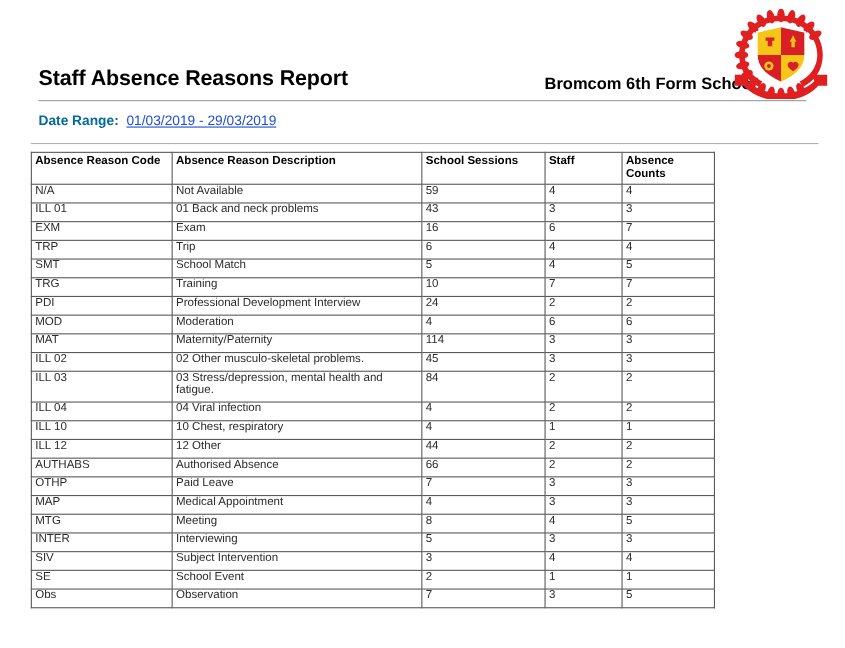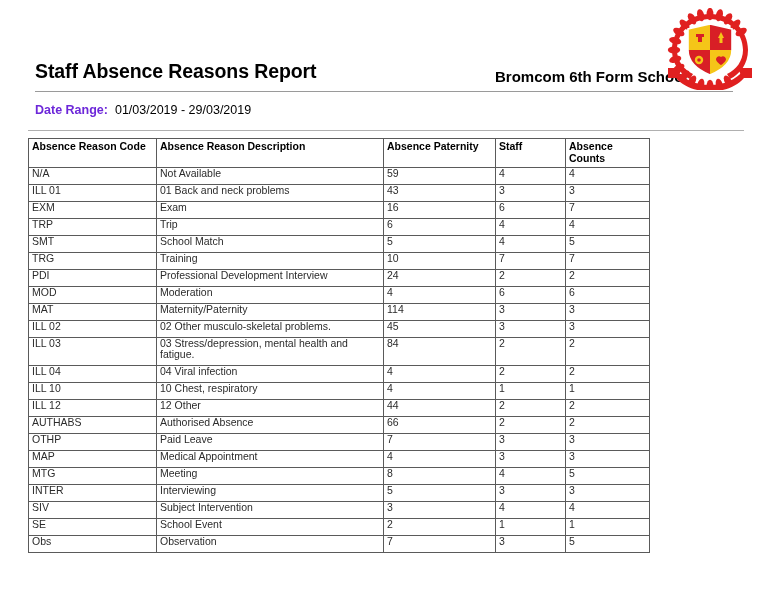--- a/index.html
+++ b/index.html
@@ -74,26 +74,27 @@
 
   .date-line {
     position: absolute;
     left: 35px;
     top: 103px;
     font-size: 12.5px;
     white-space: nowrap;
   }
   .date-label {
     font-weight: bold;
-    color: #6d28d9;
+    color: #0369a1;
   }
   .date-value {
     font-weight: normal;
-    color: #000000;
+    color: #1d4ed8;
     margin-left: 7px;
+    text-decoration: underline;
   }
 
   .table-rule {
     position: absolute;
     left: 28px;
     top: 130px;
     width: 716px;
     height: 0;
     border-top: 1px solid #b0b0b0;
   }
@@ -280,21 +281,21 @@
         <col class="c-code">
           <col class="c-desc">
           <col class="c-sess">
           <col class="c-staff">
           <col class="c-count">
       </colgroup>
       <thead>
         <tr>
           <th>Absence Reason Code</th>
           <th>Absence Reason Description</th>
-          <th>Absence Paternity</th>
+          <th>School Sessions</th>
           <th>Staff</th>
           <th>Absence Counts</th>
         </tr>
       </thead>
       <tbody id="table-body">
           <tr>
             <td>N/A</td>
             <td>Not Available</td>
             <td>59</td>
             <td>4</td>

